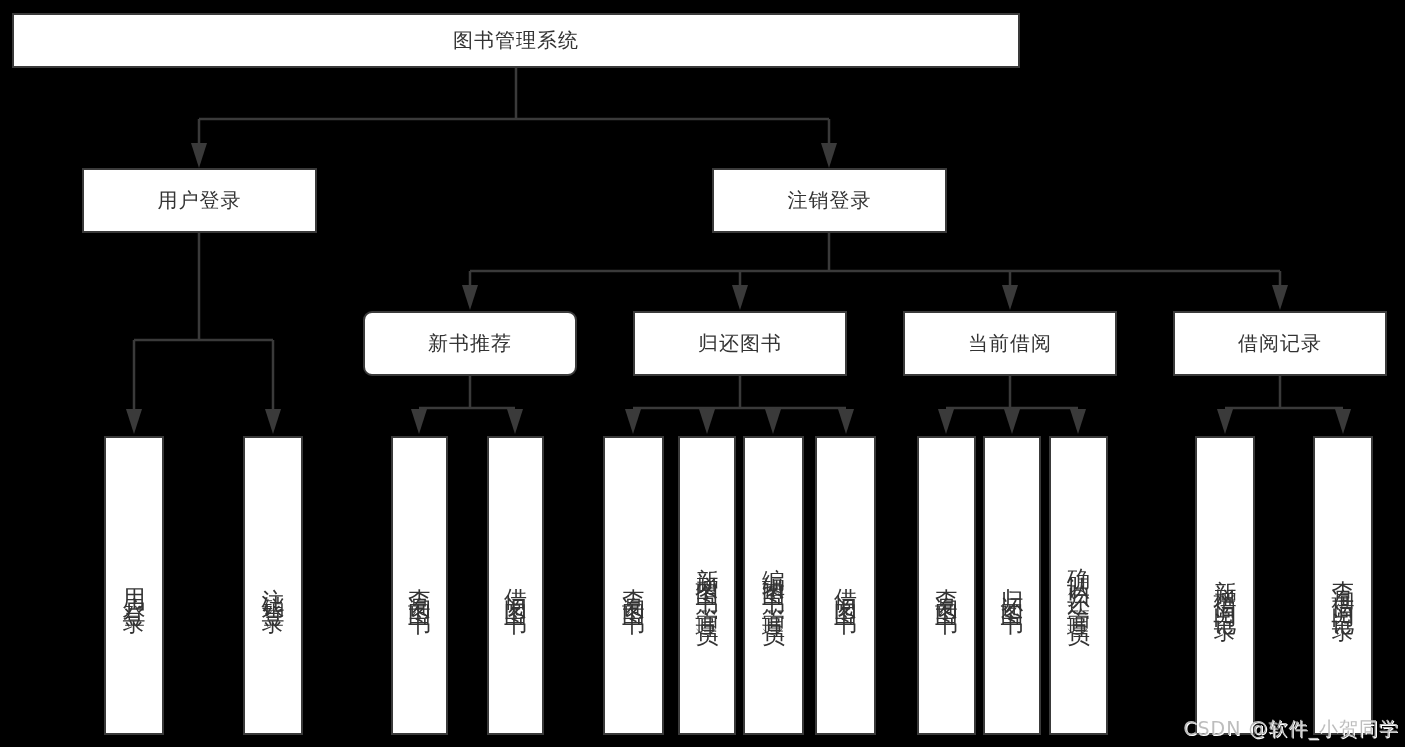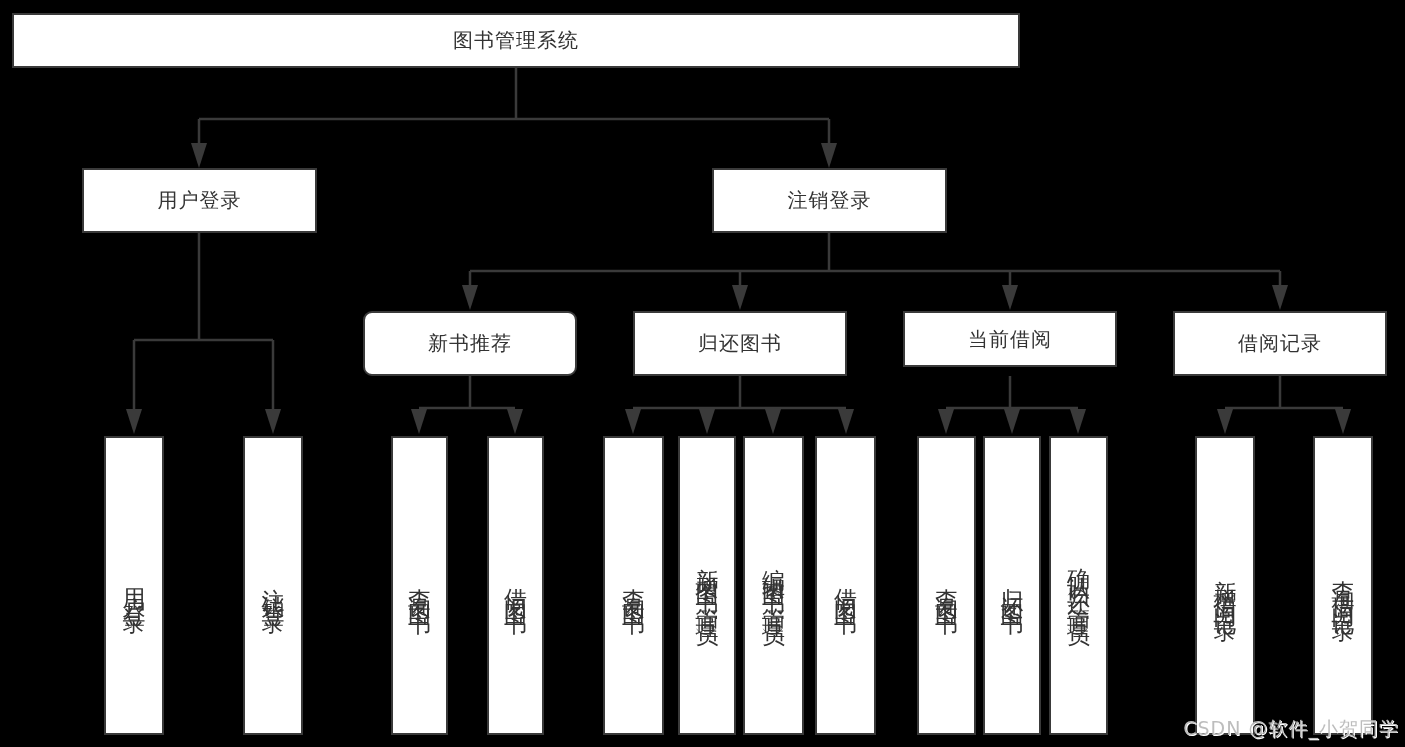--- a/index.html
+++ b/index.html
@@ -85,21 +85,21 @@
     </g>
   </svg>
 
   <div class="box" style="left:12px; top:13px; width:1008px; height:55px;">图书管理系统</div>
 
   <div class="box" style="left:82px; top:168px; width:235px; height:65px;">用户登录</div>
   <div class="box" style="left:712px; top:168px; width:235px; height:65px;">注销登录</div>
 
   <div class="box" style="left:363px; top:311px; width:214px; height:65px;border-radius:9px;">新书推荐</div>
   <div class="box" style="left:633px; top:311px; width:214px; height:65px;">归还图书</div>
-  <div class="box" style="left:903px; top:311px; width:214px; height:56px;">当前借阅</div>
+  <div class="box" style="left:903px; top:311px; width:214px; height:65px;">当前借阅</div>
   <div class="box" style="left:1173px; top:311px; width:214px; height:65px;">借阅记录</div>
 
   <div class="box leaf" style="left:104px; top:436px; width:60px; height:299px;">用户登录</div>
   <div class="box leaf" style="left:243px; top:436px; width:60px; height:299px;">注销登录</div>
 
   <div class="box leaf" style="left:391px; top:436px; width:57px; height:299px;">查询图书</div>
   <div class="box leaf" style="left:487px; top:436px; width:57px; height:299px;">借阅图书</div>
 
   <div class="box leaf" style="left:603px; top:436px; width:61px; height:299px;">查询图书</div>
   <div class="box leaf" style="left:678px; top:436px; width:58px; height:299px;">新增图书（管理员）</div>

